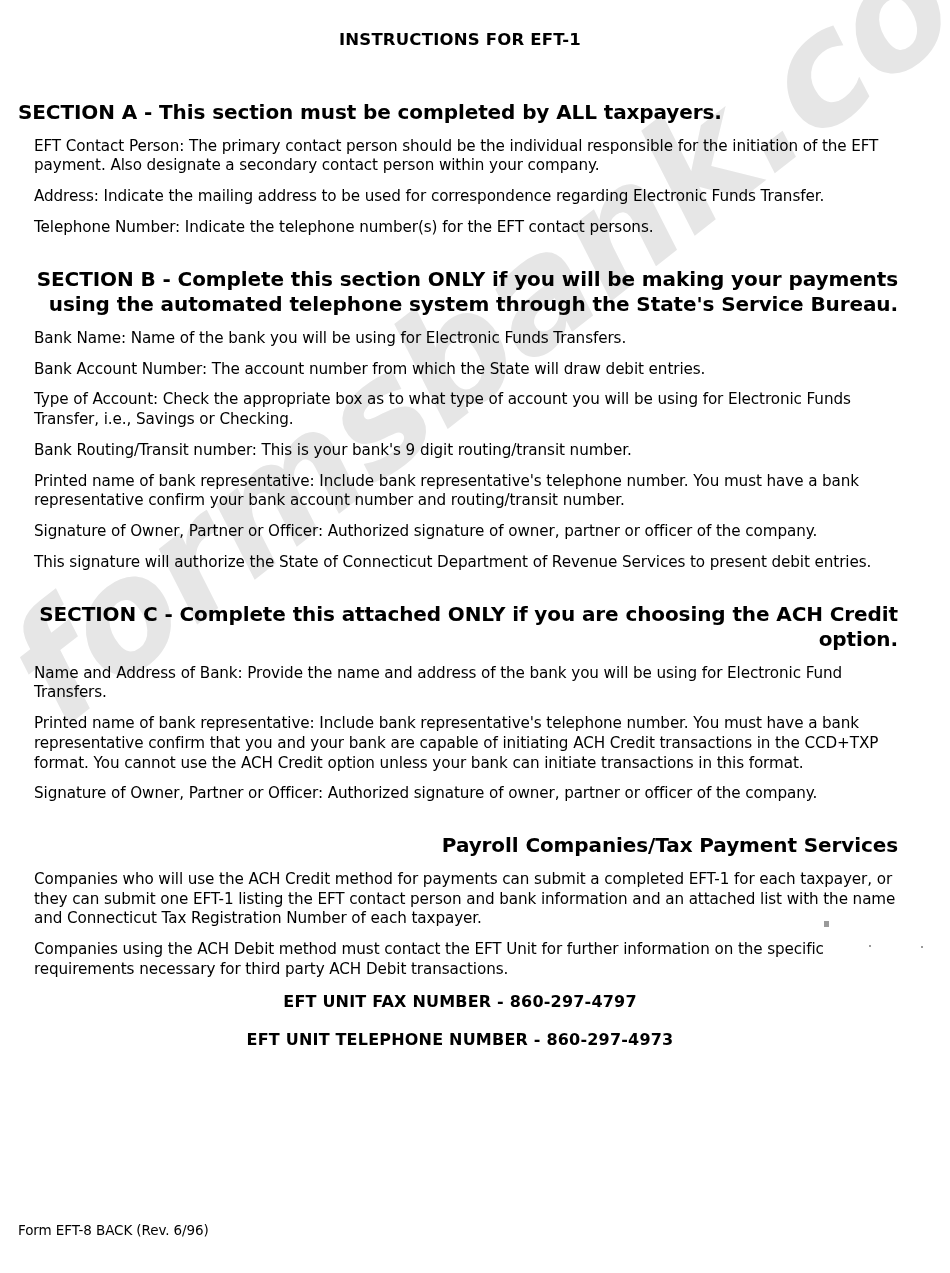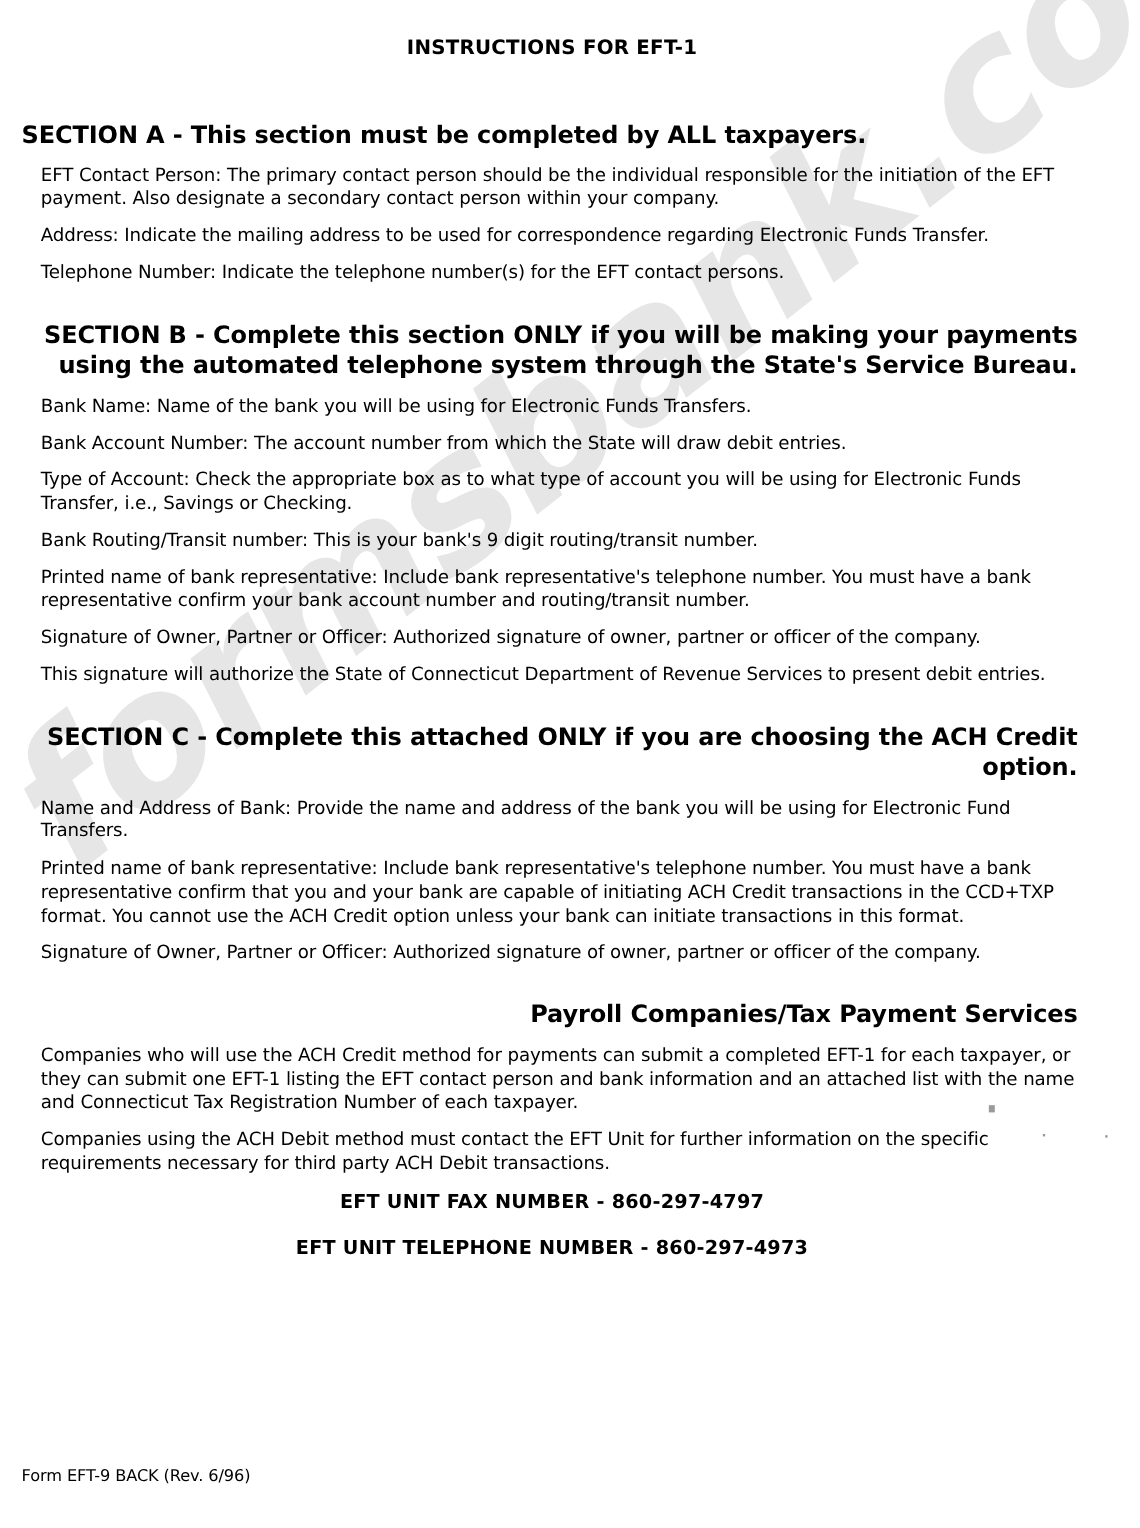--- a/index.html
+++ b/index.html
@@ -157,16 +157,16 @@
       <p class="section-head gap-top-l">Payroll Companies/Tax Payment Services</p>
       <p class="para">Companies who will use the ACH Credit method for payments can submit a completed EFT-1 for each taxpayer, or they can submit one EFT-1 listing the EFT contact person and bank information and an attached list with the name and Connecticut Tax Registration Number of each taxpayer.</p>
       <p class="para">Companies using the ACH Debit method must contact the EFT Unit for further information on the specific requirements necessary for third party ACH Debit transactions.</p>
 
     </div>
 
     <div class="centered-line" id="fax-line">EFT UNIT FAX NUMBER - 860-297-4797</div>
 
     <div class="centered-line" id="phone-line">EFT UNIT TELEPHONE NUMBER - 860-297-4973</div>
 
-    <div class="footer-note">Form EFT-9 BACK (Rev. 6/96)</div>
+    <div class="footer-note">Form EFT-8 BACK (Rev. 6/96)</div>
 
   </div>
 </div>
 
 </body></html>

